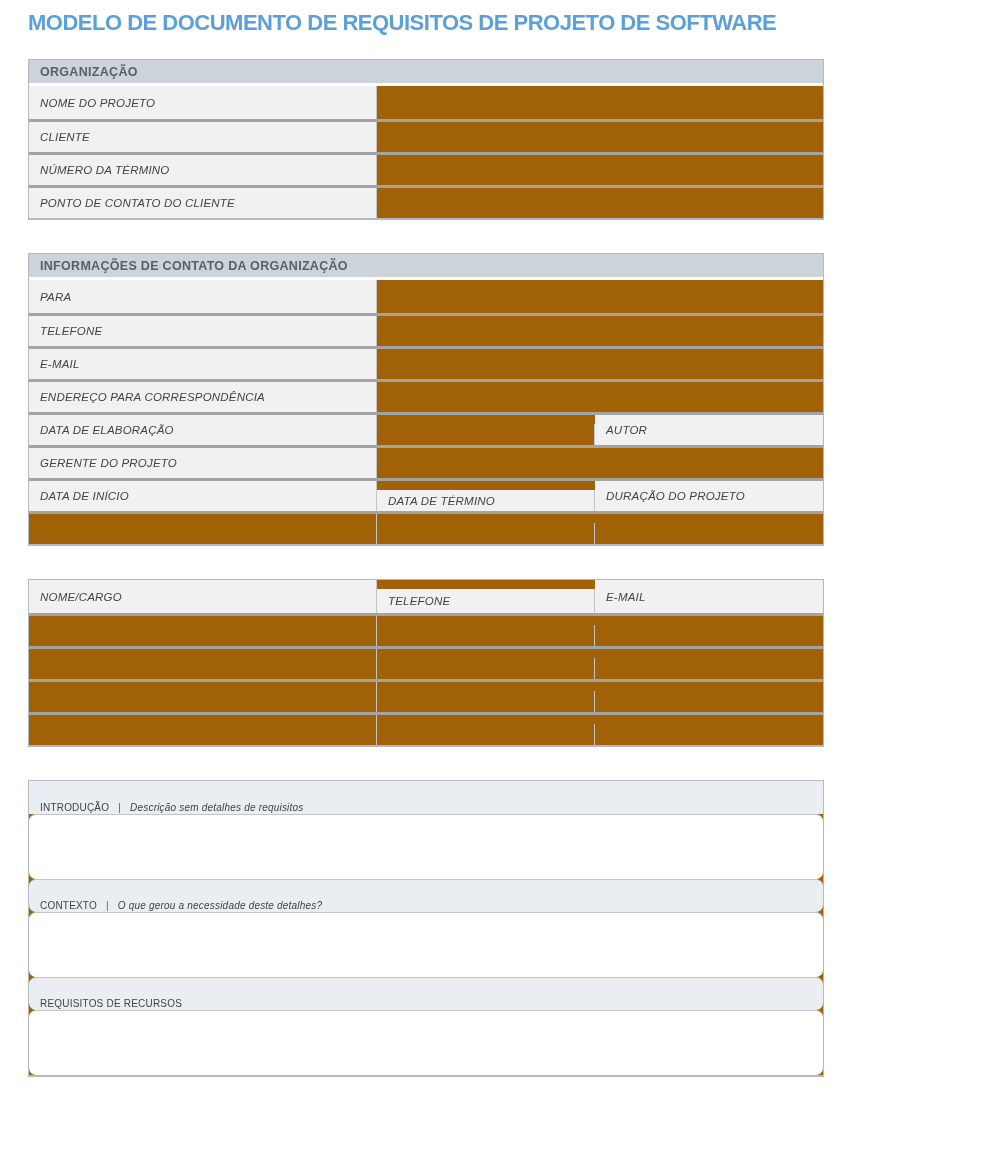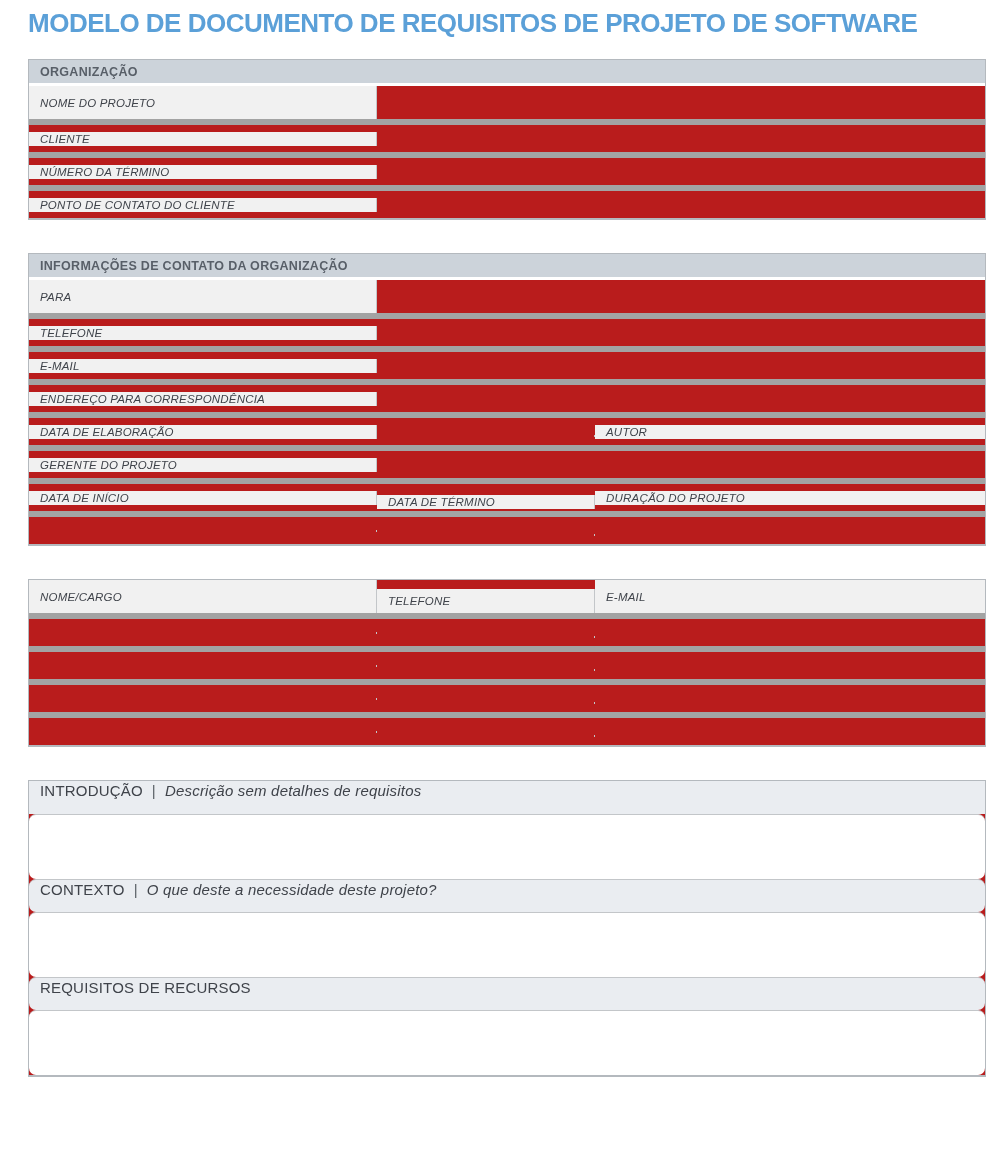--- a/index.html
+++ b/index.html
@@ -2,55 +2,55 @@
 <html><head>
 <meta charset="utf-8">
 <style>
   * { margin:0; padding:0; box-sizing:border-box; }
   html,body { background:#ffffff; }
   body { width:990px; font-family:"Liberation Sans", sans-serif; }
   .page { width:990px; height:1151px; overflow:hidden; }
   .content { padding:6px 40px 0 28px; width:990px; }
 
   .doc-title {
-    font-size:26px; line-height:34px; font-weight:bold;
+    font-size:22px; line-height:34px; font-weight:bold;
     color:#5ba0d8; letter-spacing:-0.5px; margin-bottom:19px;
     white-space:nowrap;
   }
 
   .tsection {
-    width:958px; border:1px solid #b4b9be; border-bottom-width:2px;
-    margin-bottom:33px; background:#b91c1c;
+    width:796px; border:1px solid #b4b9be; border-bottom-width:2px;
+    margin-bottom:33px; background:#a16207;
   }
   .tsection.last { margin-bottom:0; }
 
   .bar {
     height:26px; background:#ccd3da; border-bottom:3px solid #ffffff;
     display:flex; align-items:center; padding:0 11px;
     font-size:12.5px; font-weight:bold; color:#585f68; letter-spacing:0.3px;
   }
 
   .trow { display:flex; min-height:33px; }
-  .trow + .trow { border-top:6px solid #a3a3a3;align-items:center; }
+  .trow + .trow { border-top:3px solid #a3a3a3; }
 
   .cell {
     display:flex; align-items:center; padding:1px 11px;
     font-size:11.5px; color:#3f434a; letter-spacing:0.2px;font-style:italic;
   }
   .cell.lbl  { background:#f1f1f1; }
   .cell.vr   { border-right:1px solid #c3c6c9; }
   .c1 { width:348px; }
   .c2 { width:218px;margin-top:9px; }
   .c3 { flex:1; }
   .full { flex:1; }
 
   
   .prow-label {
-    min-height:33px; display:flex; align-items:flex-start; padding:1px 11px;
-    background:#eaedf1; font-size:15px; color:#3f434a; letter-spacing:0.2px;
+    min-height:33px; display:flex; align-items:flex-end; padding:1px 11px;
+    background:#eaedf1; font-size:10px; color:#3f434a; letter-spacing:0.2px;
   }
   .prow-label + .prow-content,
   .prow-content + .prow-label { border-top:1px solid #c3c6c9;border-radius:7px; }
   .prow-content { min-height:65px; background:#ffffff; }
   .hint { font-style:italic; margin-left:4px; }
   .sep { margin:0 5px 0 9px; color:#5a5f66; }
 </style>
 </head>
 <body>
 
@@ -151,21 +151,21 @@
       <div class="prow-label">
         <span>INTRODUÇÃO</span>
         <span class="sep">|</span>
         <span class="hint">Descrição sem detalhes de requisitos</span>
       </div>
       <div class="prow-content"></div>
 
       <div class="prow-label">
         <span>CONTEXTO</span>
         <span class="sep">|</span>
-        <span class="hint">O que deste a necessidade deste projeto?</span>
+        <span class="hint">O que gerou a necessidade deste detalhes?</span>
       </div>
       <div class="prow-content"></div>
 
       <div class="prow-label">
         <span>REQUISITOS DE RECURSOS</span>
       </div>
       <div class="prow-content"></div>
     </div>
 
   </div>

